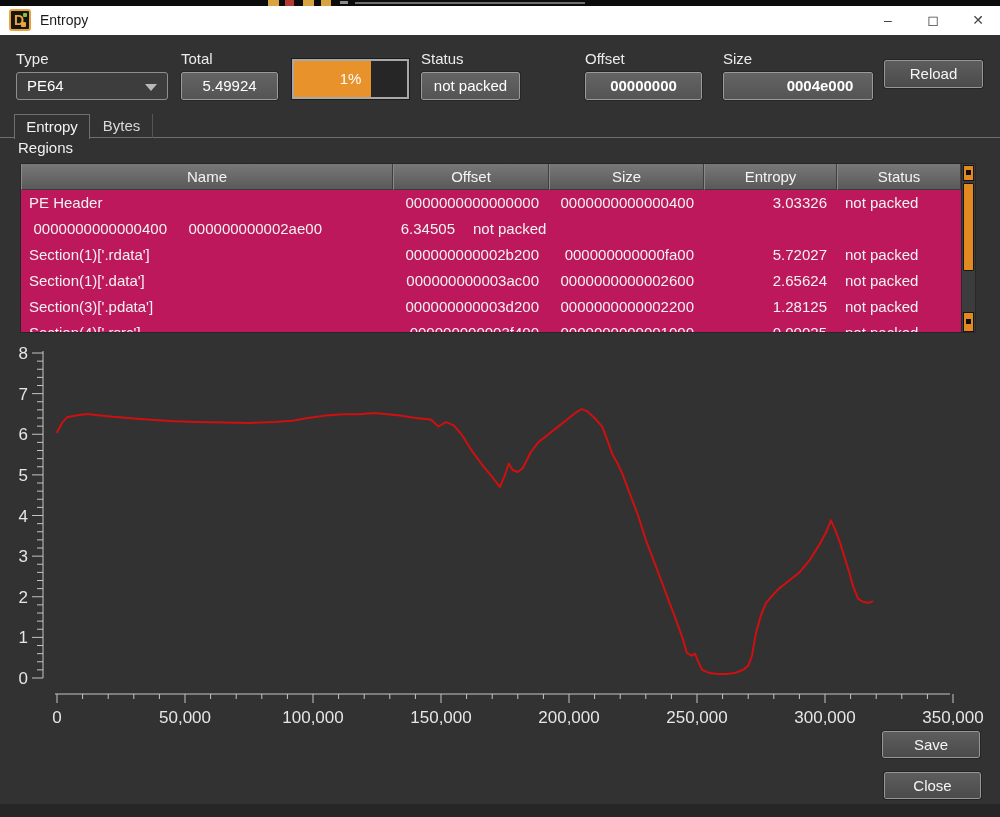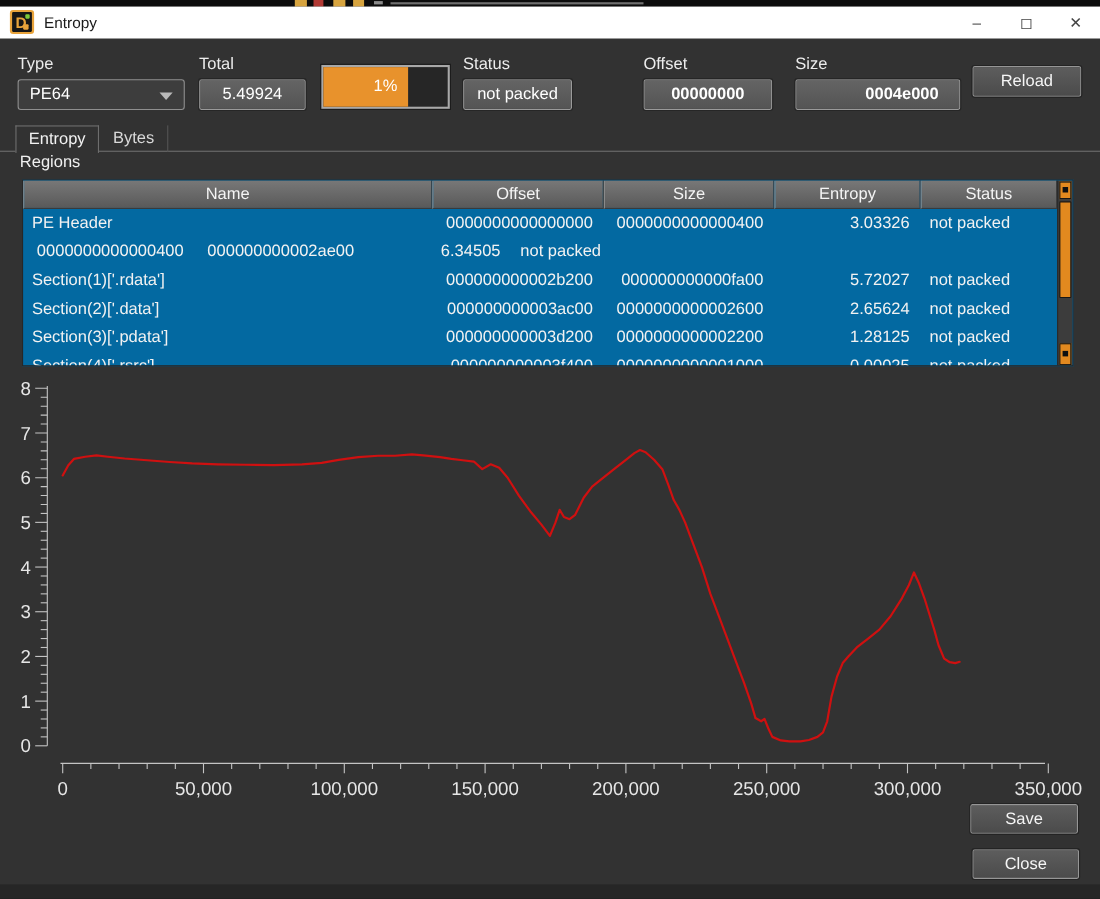--- a/index.html
+++ b/index.html
@@ -38,21 +38,21 @@
   .progress .ptext{position:absolute;left:0;right:0;top:0;bottom:0;text-align:center;
                    line-height:36px;font-size:15px;color:#fff;}
   .btn{position:absolute;background:linear-gradient(#5d5d5d,#4b4b4b);border:1px solid #969696;
        outline:1px solid #242424;border-radius:2px;text-align:center;font-size:15px;color:#f5f5f5;}
   
   .tabline{position:absolute;left:0px;top:137px;width:1000px;height:1px;background:#6e6e6e;}
   .tab{position:absolute;top:114px;height:24px;line-height:24px;text-align:center;font-size:15px;color:#d9d9d9;}
   .tab.active{background:#323232;border:1px solid #6e6e6e;border-bottom:none;height:25px;z-index:2;color:#f2f2f2;}
   .regions-label{position:absolute;left:18px;top:139px;font-size:15px;color:#f0f0f0;}
   
-  .table{position:absolute;left:20px;top:163px;width:956px;height:170px;background:#0369a1;
+  .table{position:absolute;left:20px;top:163px;width:956px;height:170px;background:#be185d;
          border:1px solid #272727;overflow:hidden;}
   .thead{position:absolute;left:0;top:0;right:14px;height:26px;display:flex;}
   .th{background:linear-gradient(#787878,#595959);border-right:1px solid #3e3e3e;
       border-left:1px solid #8a8a8a;border-bottom:1px solid #3a3a3a;
       text-align:center;line-height:25px;font-size:15px;color:#f4f4f4;}
   .trow{position:absolute;left:0;right:14px;height:26px;display:flex;}
   .td{font-size:15px;line-height:26px;color:#f2f2f2;white-space:nowrap;overflow:hidden;}
   .td.name{padding-left:8px;text-align:left;}
   .td.num{text-align:right;padding-right:10px;}
   .td.status{padding-left:8px;text-align:left;}
@@ -148,21 +148,21 @@
       <div class="td status c-status">not packed</div>
     </div>
     <div class="trow" style="top:78px;">
       <div class="td name c-name">Section(1)['.rdata']</div>
       <div class="td num c-offset">000000000002b200</div>
       <div class="td num c-size">000000000000fa00</div>
       <div class="td num c-entropy">5.72027</div>
       <div class="td status c-status">not packed</div>
     </div>
     <div class="trow" style="top:104px;">
-      <div class="td name c-name">Section(2)['.data']</div>
+      <div class="td name c-name">Section(1)['.data']</div>
       <div class="td num c-offset">000000000003ac00</div>
       <div class="td num c-size">0000000000002600</div>
       <div class="td num c-entropy">2.65624</div>
       <div class="td status c-status">not packed</div>
     </div>
     <div class="trow" style="top:130px;">
       <div class="td name c-name">Section(3)['.pdata']</div>
       <div class="td num c-offset">000000000003d200</div>
       <div class="td num c-size">0000000000002200</div>
       <div class="td num c-entropy">1.28125</div>

